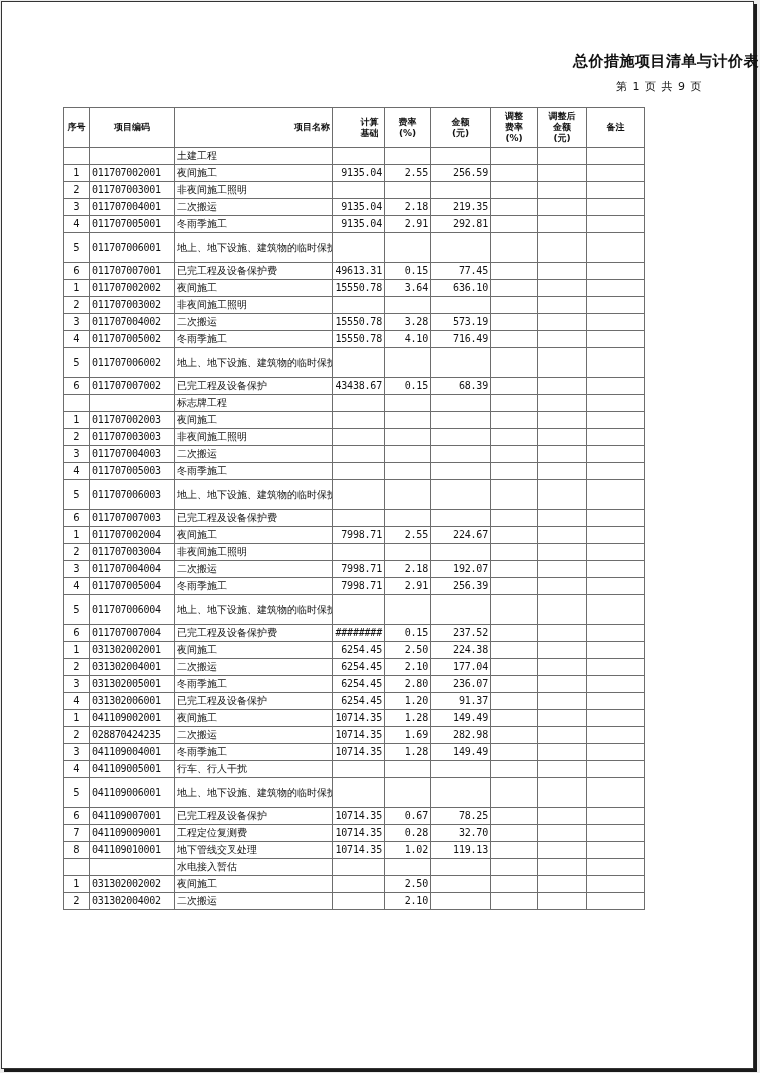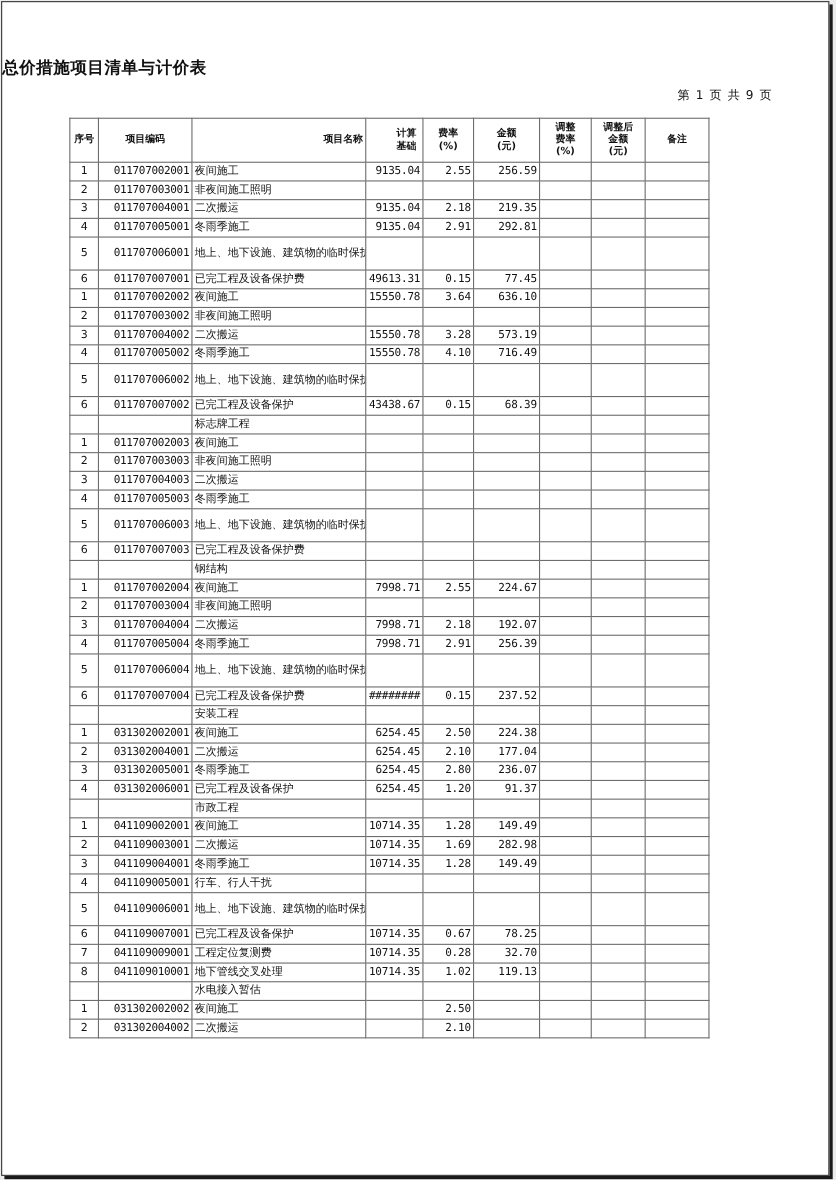--- a/index.html
+++ b/index.html
@@ -6,38 +6,38 @@
   body {
     width: 760px; height: 1073px; background: #ececec; position: relative; overflow: hidden;
     font-family: "DejaVu Sans", "Liberation Sans", sans-serif;
   }
   .page {
     position: absolute; left: 1px; top: 1px; width: 751px; height: 1066px;
     background: #ffffff; border: 1px solid #333;
     box-shadow: 3px 3px 0 #1a1a1a;
   }
   .title {
-    position: absolute; left: 0; width: 757px; top: 50px; text-align: left;
+    position: absolute; left: 0; width: 757px; top: 50px; text-align: right;
     font-size: 15px; font-weight: bold; color: #111; letter-spacing: 0.5px;
   }
   .pageinfo {
     position: absolute; left: 614px; top: 77px; font-size: 11px; color: #111; letter-spacing: 1px;
   }
   table.grid {
     position: absolute; left: 61px; top: 105px; border-collapse: collapse; table-layout: fixed;
     width: 581px;
   }
   table.grid th, table.grid td {
     border: 1px solid #6d6d6d; padding: 0 2px; font-size: 10px; color: #111; overflow: hidden; white-space: nowrap;
   }
   table.grid th { height: 39px; font-weight: bold; font-size: 9px; text-align: center; line-height: 11px; white-space: normal; }
   table.grid td { height: 16px; line-height: 14px; }
   table.grid tr.dbl td { height: 29px; }
   td.seq { text-align: center; }
-  td.code { font-family: "DejaVu Sans Mono", "Liberation Mono", monospace; font-size: 9.5px; letter-spacing: -0.3px; padding-left: 1px; text-align: right; }
+  td.code { font-family: "DejaVu Sans Mono", "Liberation Mono", monospace; font-size: 9.5px; letter-spacing: -0.3px; padding-left: 1px; }
   td.name { font-size: 11px; white-space: normal; line-height: 13px; }
   td.num { text-align: right; font-family: "DejaVu Sans Mono", "Liberation Mono", monospace; font-size: 9.5px; letter-spacing: -0.2px; }
 </style>
 </head>
 <body>
 
 <div class="page">
   <div class="title">总价措施项目清单与计价表</div>
   <div class="pageinfo">第 1 页 共 9 页</div>
 
@@ -67,20 +67,31 @@
 费率
 (%)</th>
           <th style="white-space: pre-line;">调整后
 金额
 (元)</th>
           <th style="white-space: pre-line; margin-left: 40px;">备注</th>
         </tr>
     </thead>
     <tbody id="tbody">
         <tr>
+          <td class="seq"></td>
+          <td class="code"></td>
+          <td class="name">土建工程</td>
+          <td class="num"></td>
+          <td class="num"></td>
+          <td class="num"></td>
+          <td></td>
+          <td></td>
+          <td></td>
+        </tr>
+        <tr>
           <td class="seq">1</td>
           <td class="code">011707002001</td>
           <td class="name">夜间施工</td>
           <td class="num">9135.04</td>
           <td class="num">2.55</td>
           <td class="num">256.59</td>
           <td></td>
           <td></td>
           <td></td>
         </tr>
@@ -276,31 +287,20 @@
           <td class="code">011707007003</td>
           <td class="name">已完工程及设备保护费</td>
           <td class="num"></td>
           <td class="num"></td>
           <td class="num"></td>
           <td></td>
           <td></td>
           <td></td>
         </tr>
         <tr>
-          <td class="seq"></td>
-          <td class="code"></td>
-          <td class="name">钢结构</td>
-          <td class="num"></td>
-          <td class="num"></td>
-          <td class="num"></td>
-          <td></td>
-          <td></td>
-          <td></td>
-        </tr>
-        <tr>
           <td class="seq">1</td>
           <td class="code">011707002004</td>
           <td class="name">夜间施工</td>
           <td class="num">7998.71</td>
           <td class="num">2.55</td>
           <td class="num">224.67</td>
           <td></td>
           <td></td>
           <td></td>
         </tr>
@@ -353,31 +353,20 @@
           <td class="code">011707007004</td>
           <td class="name">已完工程及设备保护费</td>
           <td class="num">########</td>
           <td class="num">0.15</td>
           <td class="num">237.52</td>
           <td></td>
           <td></td>
           <td></td>
         </tr>
         <tr>
-          <td class="seq"></td>
-          <td class="code"></td>
-          <td class="name">安装工程</td>
-          <td class="num"></td>
-          <td class="num"></td>
-          <td class="num"></td>
-          <td></td>
-          <td></td>
-          <td></td>
-        </tr>
-        <tr>
           <td class="seq">1</td>
           <td class="code">031302002001</td>
           <td class="name">夜间施工</td>
           <td class="num">6254.45</td>
           <td class="num">2.50</td>
           <td class="num">224.38</td>
           <td></td>
           <td></td>
           <td></td>
         </tr>
@@ -408,44 +397,33 @@
           <td class="code">031302006001</td>
           <td class="name">已完工程及设备保护</td>
           <td class="num">6254.45</td>
           <td class="num">1.20</td>
           <td class="num">91.37</td>
           <td></td>
           <td></td>
           <td></td>
         </tr>
         <tr>
-          <td class="seq"></td>
-          <td class="code"></td>
-          <td class="name">市政工程</td>
-          <td class="num"></td>
-          <td class="num"></td>
-          <td class="num"></td>
-          <td></td>
-          <td></td>
-          <td></td>
-        </tr>
-        <tr>
           <td class="seq">1</td>
           <td class="code">041109002001</td>
           <td class="name">夜间施工</td>
           <td class="num">10714.35</td>
           <td class="num">1.28</td>
           <td class="num">149.49</td>
           <td></td>
           <td></td>
           <td></td>
         </tr>
         <tr>
           <td class="seq">2</td>
-          <td class="code">041109003001</td>
+          <td class="code">028870424235</td>
           <td class="name">二次搬运</td>
           <td class="num">10714.35</td>
           <td class="num">1.69</td>
           <td class="num">282.98</td>
           <td></td>
           <td></td>
           <td></td>
         </tr>
         <tr>
           <td class="seq">3</td>

